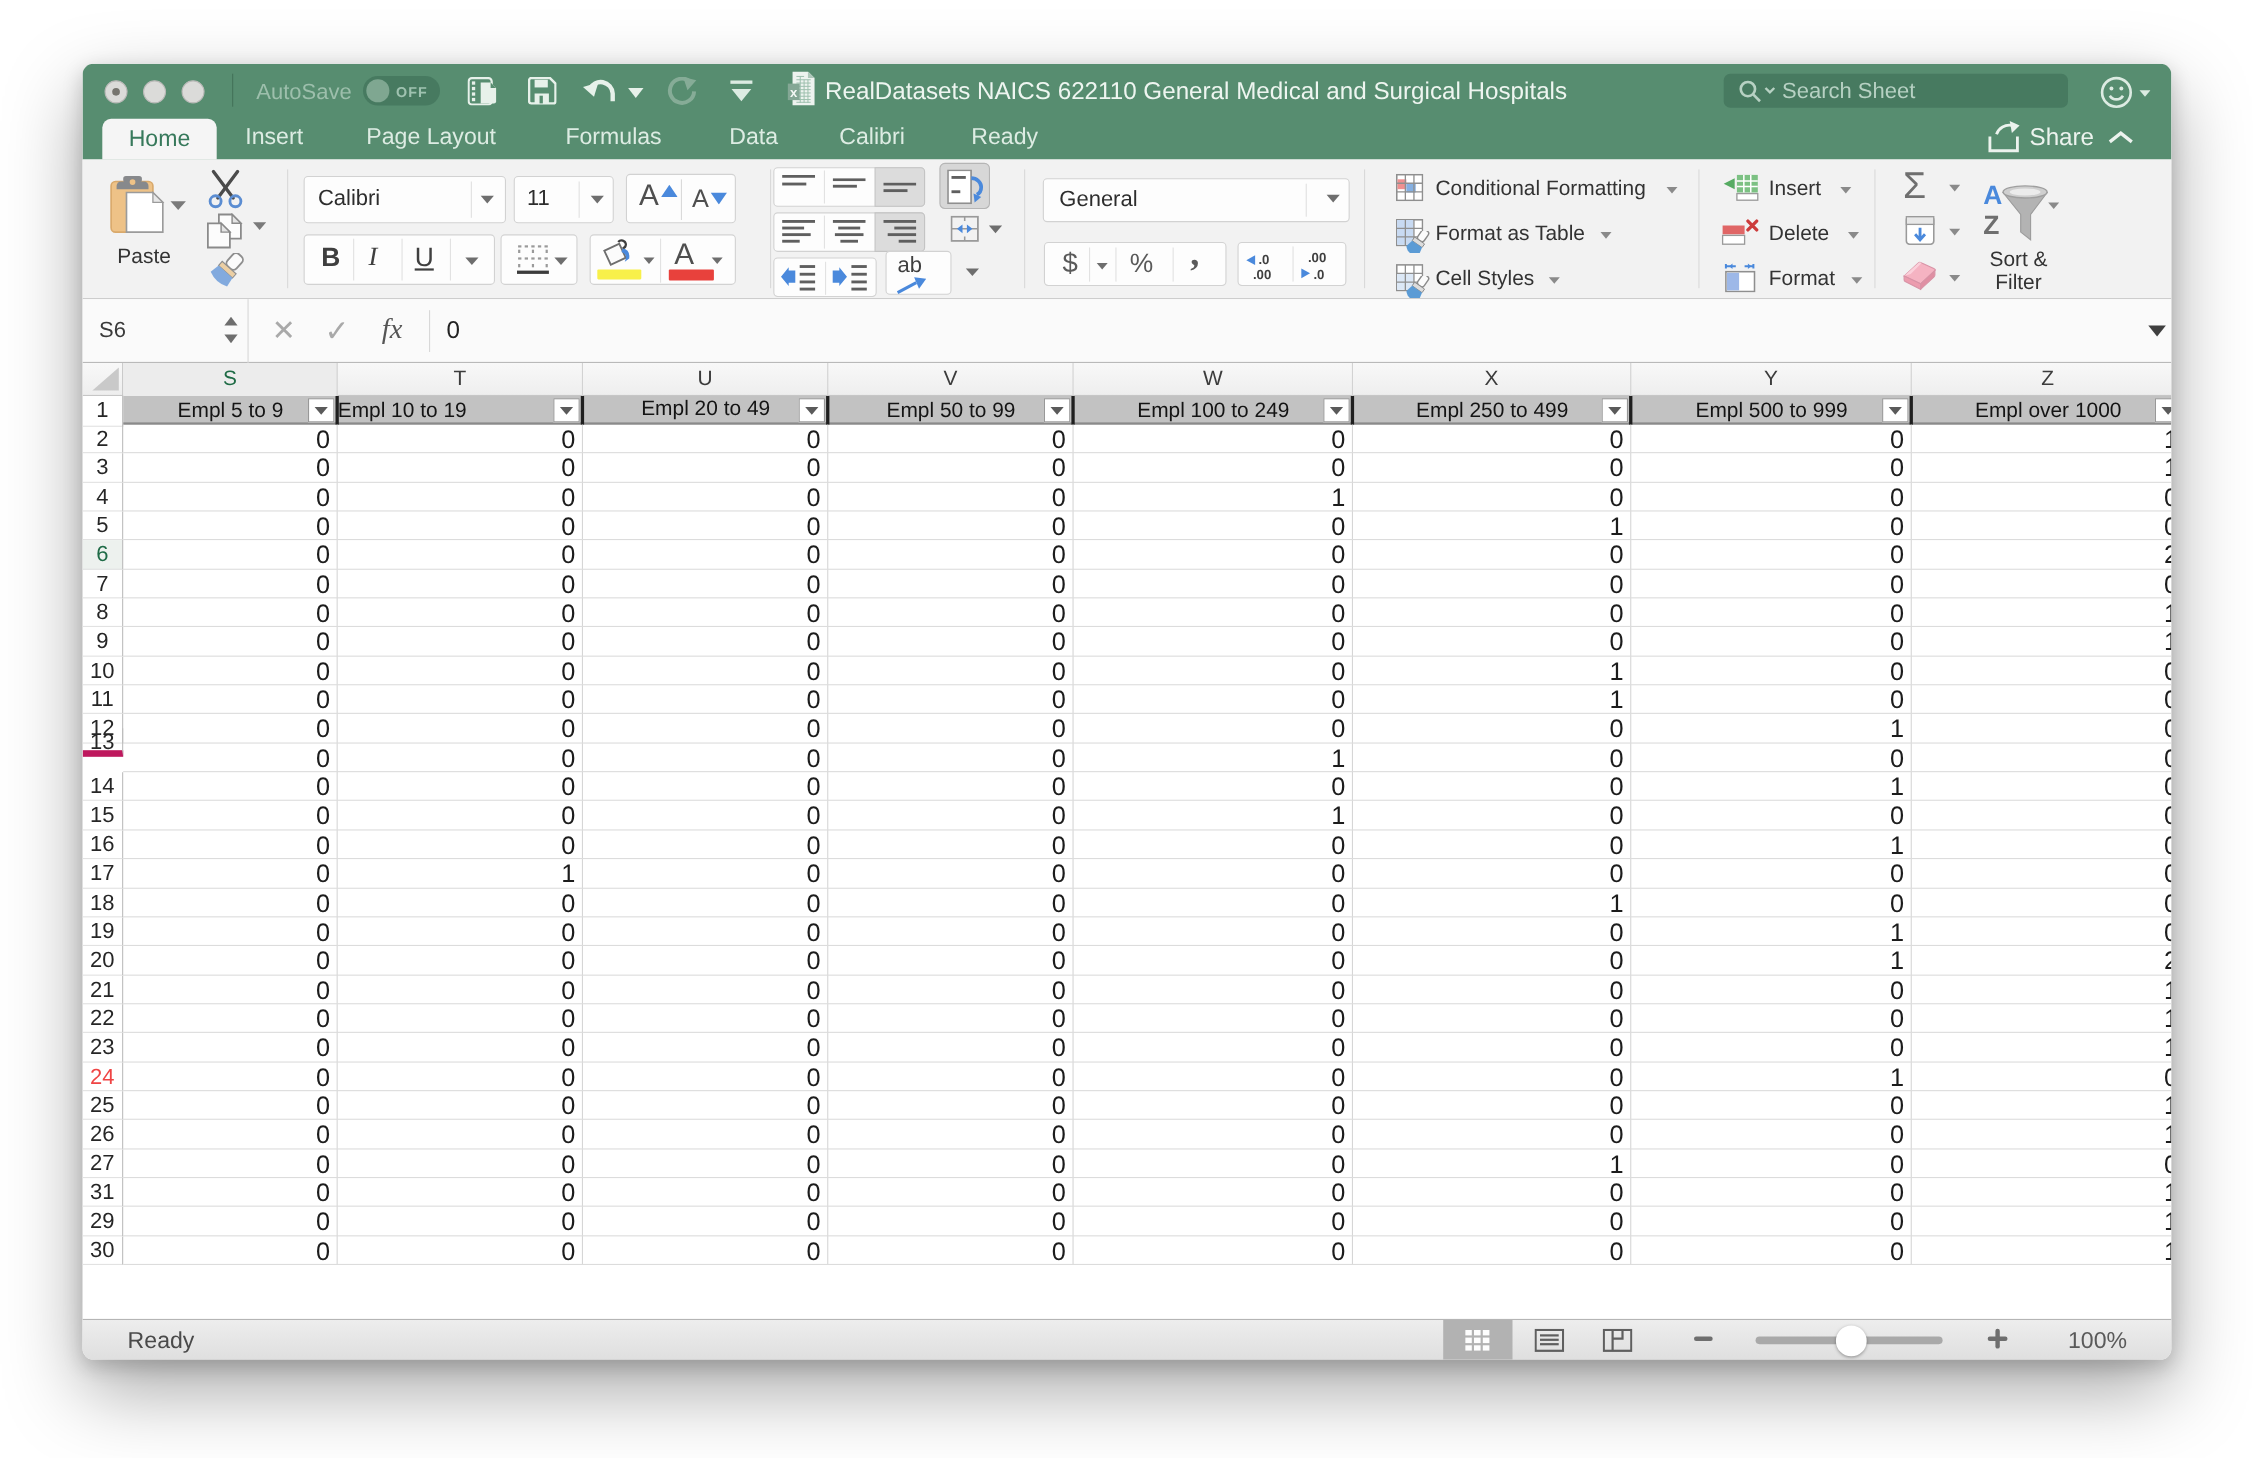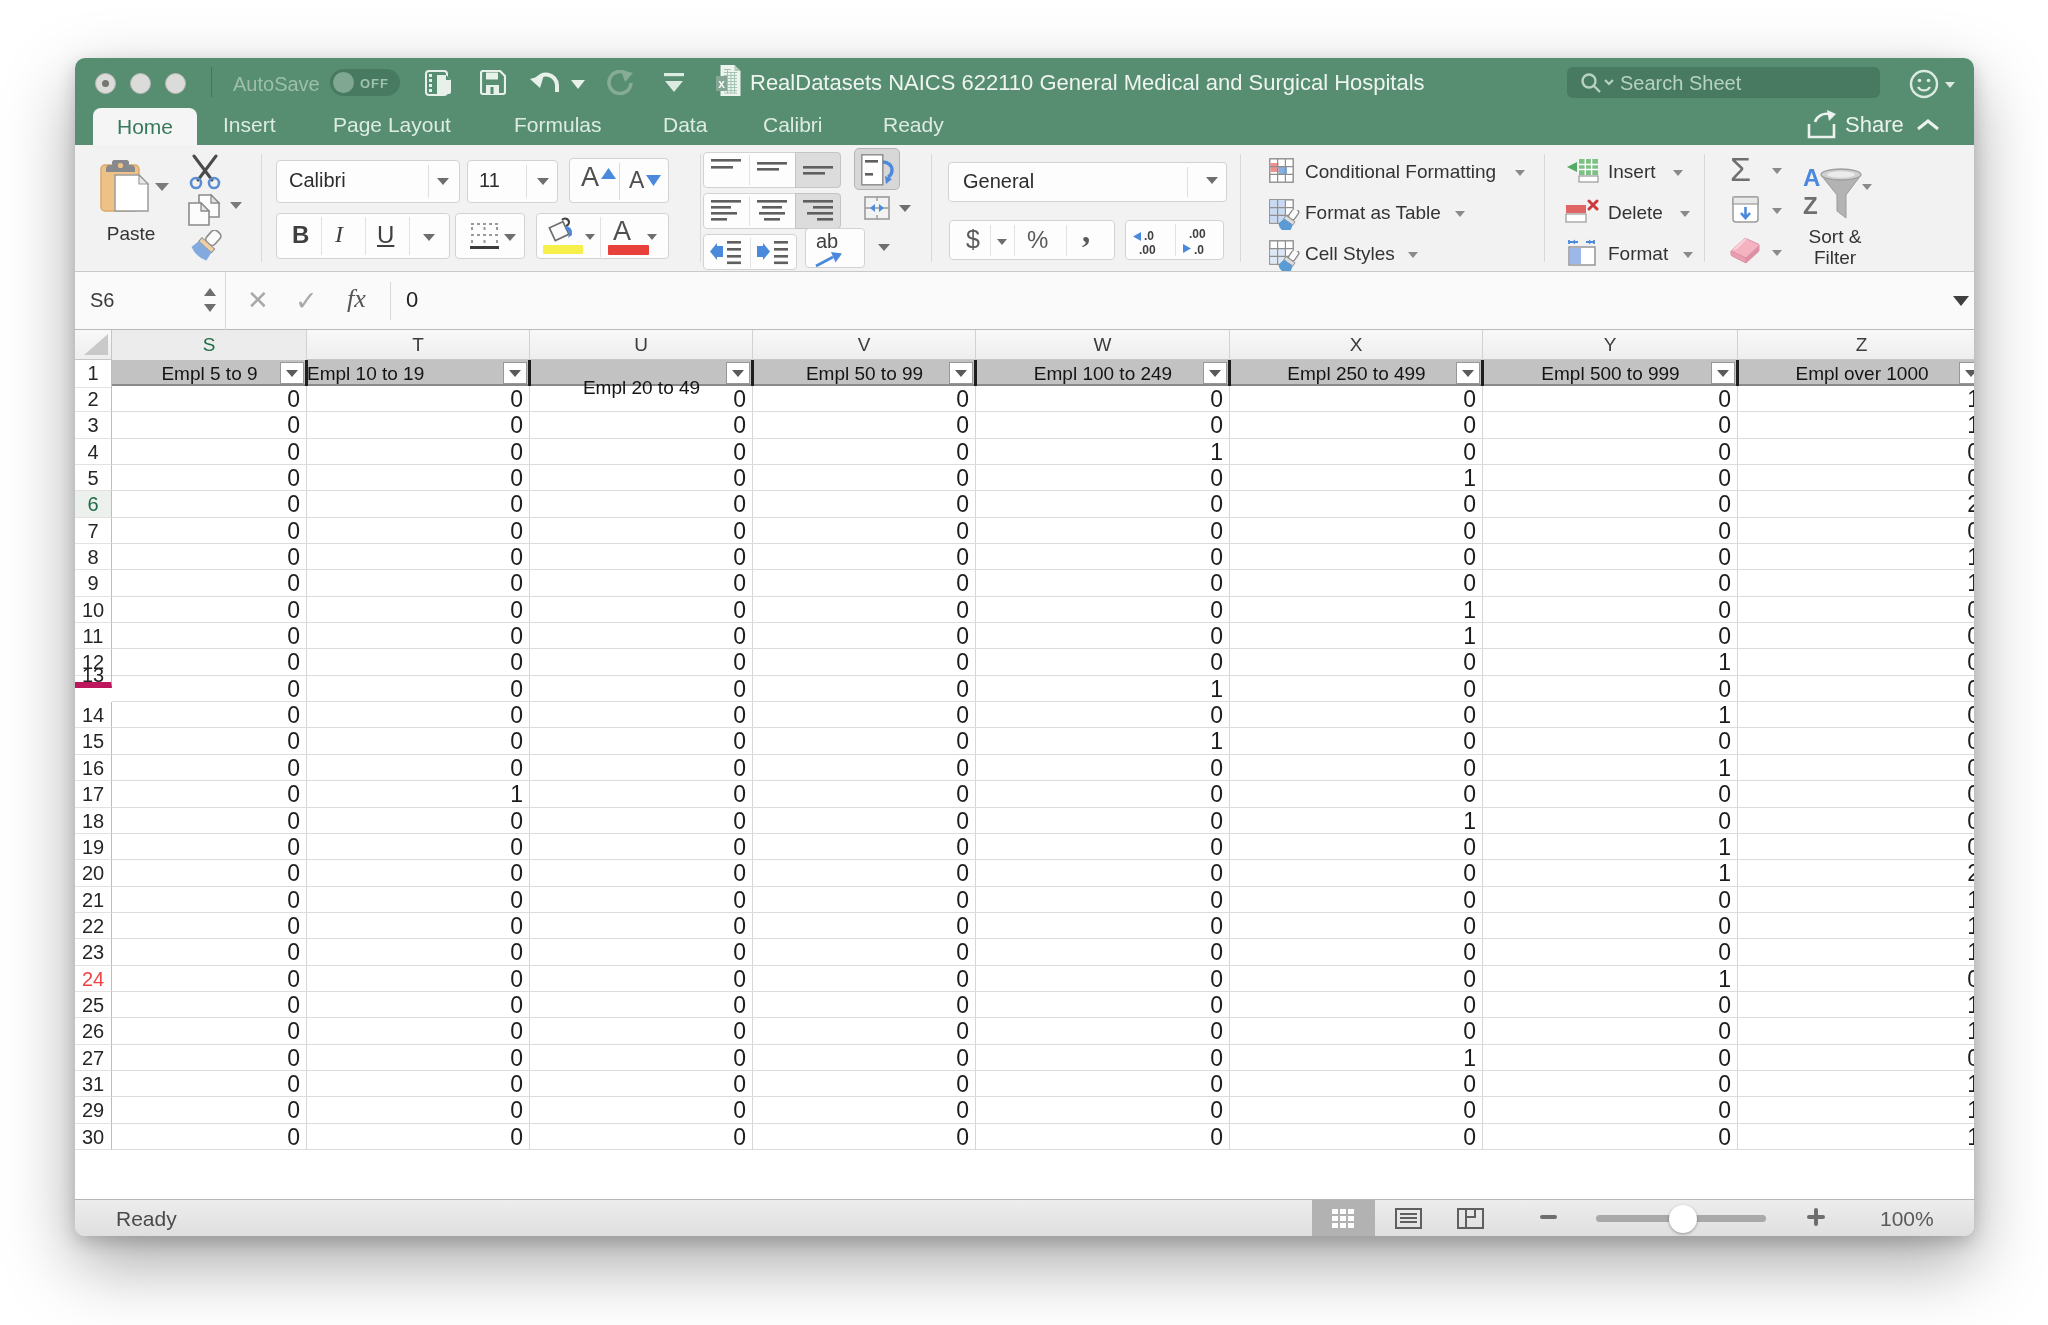--- a/index.html
+++ b/index.html
@@ -424,21 +424,21 @@
 <div class="abs" style="left:37px;top:30px;width:195px;height:26px;color:#141414;font-size:19px;font-weight:500;text-align:center;line-height:27px">Empl 5 to 9</div>
 <div class="abs" style="left:205px;top:32px;width:24px;height:22px;background:#fff;border:1px solid #989898">
         <div class="tri-dn" style="position:absolute;left:5px;top:7px"></div>
       </div>
 <div class="abs" style="left:230px;top:30px;width:3px;height:26px;background:#1f1f1f"></div>
 <div class="abs" style="left:232px;top:30px;width:223px;height:26px;color:#141414;font-size:19px;font-weight:400;line-height:27px">Empl 10 to 19</div>
 <div class="abs" style="left:428px;top:32px;width:24px;height:22px;background:#fff;border:1px solid #989898">
         <div class="tri-dn" style="position:absolute;left:5px;top:7px"></div>
       </div>
 <div class="abs" style="left:453px;top:30px;width:3px;height:26px;background:#1f1f1f"></div>
-<div class="abs" style="left:455px;top:44px;width:223px;height:26px;color:#141414;font-size:19px;font-weight:500;text-align:center;line-height:27px">Empl 20 to 49</div>
+<div class="abs" style="left:455px;top:28px;width:223px;height:26px;color:#141414;font-size:19px;font-weight:500;text-align:center;line-height:27px">Empl 20 to 49</div>
 <div class="abs" style="left:651px;top:32px;width:24px;height:22px;background:#fff;border:1px solid #989898">
         <div class="tri-dn" style="position:absolute;left:5px;top:7px"></div>
       </div>
 <div class="abs" style="left:676px;top:30px;width:3px;height:26px;background:#1f1f1f"></div>
 <div class="abs" style="left:678px;top:30px;width:223px;height:26px;color:#141414;font-size:19px;font-weight:500;text-align:center;line-height:27px">Empl 50 to 99</div>
 <div class="abs" style="left:874px;top:32px;width:24px;height:22px;background:#fff;border:1px solid #989898">
         <div class="tri-dn" style="position:absolute;left:5px;top:7px"></div>
       </div>
 <div class="abs" style="left:899px;top:30px;width:3px;height:26px;background:#1f1f1f"></div>
 <div class="abs" style="left:901px;top:30px;width:254px;height:26px;color:#141414;font-size:19px;font-weight:500;text-align:center;line-height:27px">Empl 100 to 249</div>

